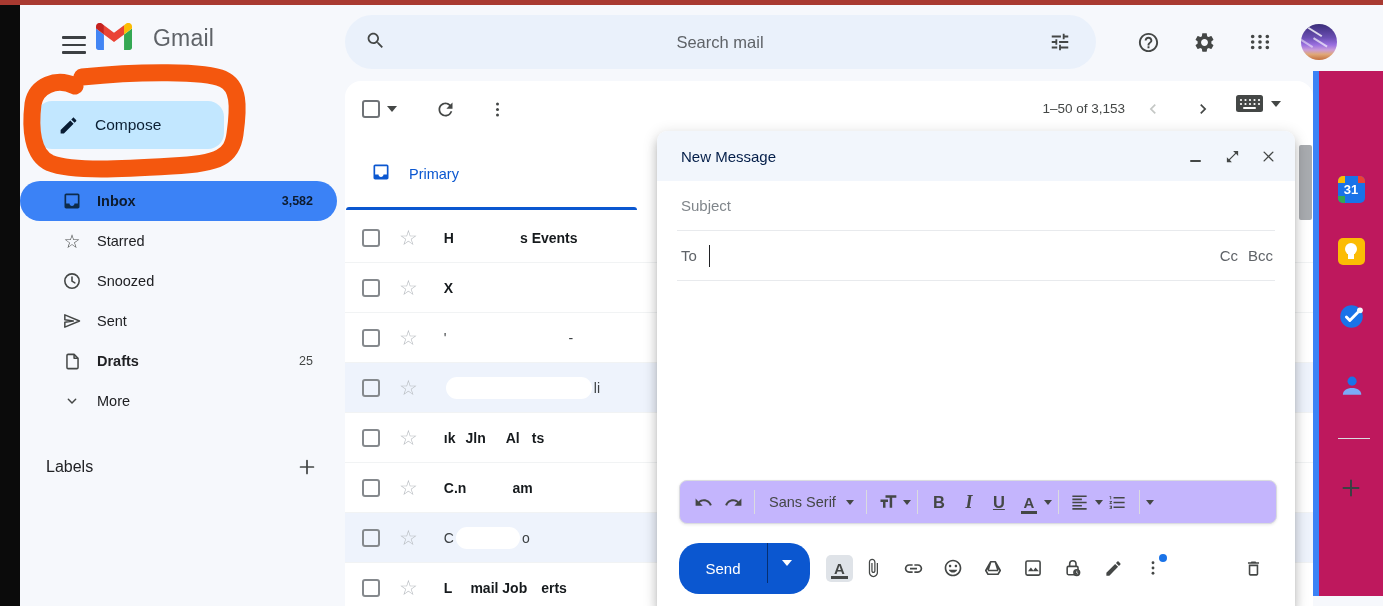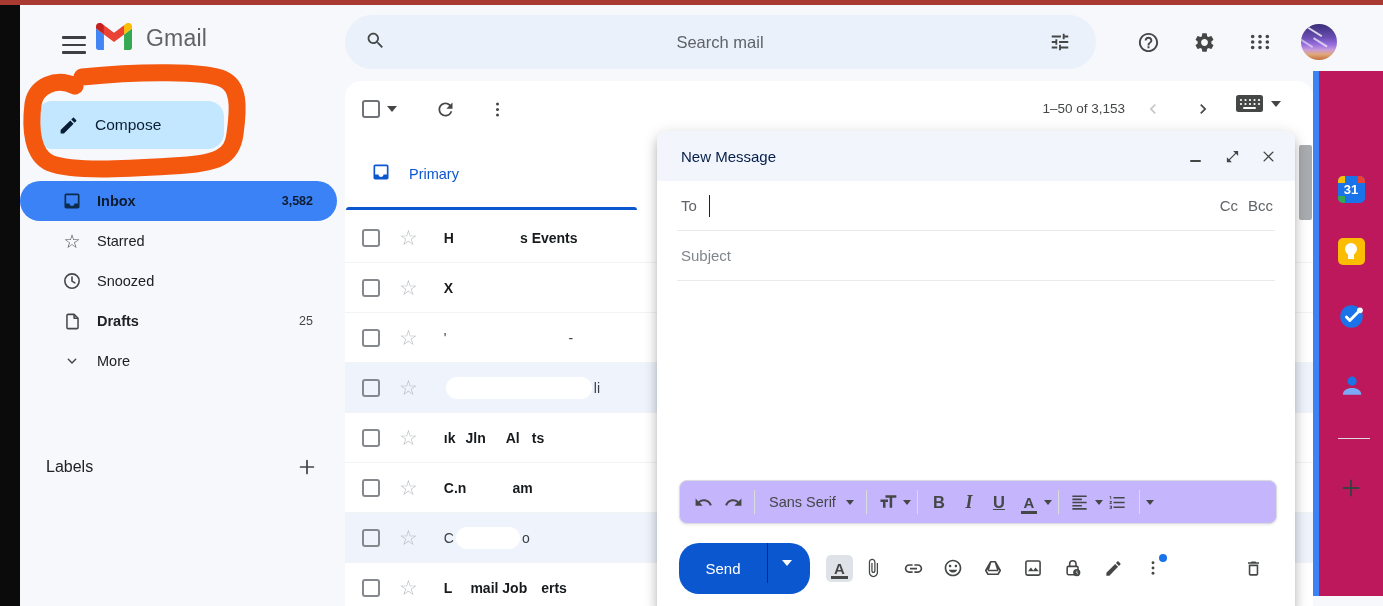--- a/index.html
+++ b/index.html
@@ -7,21 +7,21 @@
   body { font-family:"Liberation Sans", sans-serif; -webkit-font-smoothing:antialiased; }
   #screen { position:relative; width:1383px; height:606px; background:#0b0b0b; overflow:hidden; }
   #top-stripe { position:absolute; left:0; top:0; width:1383px; height:5px; background:#a93a31; z-index:60; }
   #left-stripe { position:absolute; left:0; top:5px; width:20px; height:601px; background:#0b0b0b; z-index:5; }
   #app { position:absolute; left:20px; top:5px; width:1363px; height:601px; background:#f6f8fc; }
 
   
   #header { position:absolute; left:0; top:0; width:1363px; height:76px; }
   #hamburger { position:absolute; left:30px; top:16px; width:48px; height:48px; border-radius:50%; display:flex; align-items:center; justify-content:center; flex-direction:column; gap:5px; cursor:pointer; }
   #hamburger span { width:24px; height:2.6px; background:#3c4043; border-radius:1px; }
-  #logo { position:absolute; left:76px; top:18px; display:flex; align-items:center; gap:14px; }
+  #logo { position:absolute; left:76px; top:18px; display:flex; align-items:center; gap:21px; }
   #logo .gmail-word { font-size:23px; color:#5f6368; letter-spacing:.2px; }
   #search-bar { position:absolute; left:325px; top:10px; width:751px; height:54px; background:#eaf1fb; border-radius:28px; display:flex; align-items:center;text-align:center; }
   #search-bar .mag { margin-left:20px; }
   #search-text { margin-left:14px; font-size:16.5px; color:#5f6368; flex:1; }
   #tune-btn { margin-right:16px; width:40px; height:40px; display:flex; align-items:center; justify-content:center; border-radius:50%; cursor:pointer; }
   #hdr-right { position:absolute; right:46px; top:16px; display:flex; align-items:center; gap:14px; }
   .hdr-ic { width:42px; height:42px; display:flex; align-items:center; justify-content:center; border-radius:50%; cursor:pointer; }
   #avatar { width:36px; height:36px; border-radius:50%; margin-left:6px;
      background:linear-gradient(180deg,#3b2e7a 0%,#6b4fb3 38%,#9a6fe0 58%,#c99bd9 72%,#e0a878 84%,#c4703f 100%);
      position:relative; overflow:hidden; }
@@ -216,20 +216,28 @@
       </div>
       <div class="nav-item">
         <span class="nic">
             <svg width="20" height="20" viewBox="0 0 24 24" fill="none" stroke="#444746" stroke-width="1.9">
               <circle cx="12" cy="12" r="8.6"></circle>
               <path d="M12 7.2v5l3.4 2" stroke-linecap="round"></path>
             </svg>
           </span>
         <span class="nlabel">Snoozed</span>
       </div>
+      <div class="nav-item">
+        <span class="nic">
+            <svg width="20" height="20" viewBox="0 0 24 24" fill="none" stroke="#444746" stroke-width="1.8" stroke-linejoin="round">
+              <path d="M3.4 4.6 21 12 3.4 19.4 3.4 13.6 13.6 12 3.4 10.4z"></path>
+            </svg>
+          </span>
+        <span class="nlabel">Sent</span>
+      </div>
       <div class="nav-item boldlbl">
         <span class="nic">
             <svg width="19" height="19" viewBox="0 0 24 24" fill="none" stroke="#444746" stroke-width="1.9" stroke-linejoin="round">
               <path d="M14 3H6.5C5.7 3 5 3.7 5 4.5v15c0 .8.7 1.5 1.5 1.5h11c.8 0 1.5-.7 1.5-1.5V8l-5-5z"></path>
               <path d="M14 3v5h5"></path>
             </svg>
           </span>
         <span class="nlabel">Drafts</span>
         <span class="ncount">25</span>
       </div>
@@ -409,31 +417,31 @@
               </svg>
             </span>
           <span class="cw-ctl">
               <svg width="15" height="15" viewBox="0 0 24 24" fill="none" stroke="#444746" stroke-width="2.2" stroke-linecap="round">
                 <path d="M5 5l14 14M19 5 5 19"></path>
               </svg>
             </span>
         </span>
       </div>
 
+      <div id="cw-subject">
+        <span id="subject-ph">Subject</span>
+      </div>
+
       <div id="cw-to">
         <span id="to-label">To</span>
         <span id="to-cursor"></span>
         <span id="ccbcc">
           <span>Cc</span>
           <span>Bcc</span>
         </span>
-      </div>
-
-      <div id="cw-subject">
-        <span id="subject-ph">Subject</span>
       </div>
 
       <div id="cw-body"></div>
 
       <div id="fmt-bar">
         <span class="fmt-ic" style="margin-left:8px">
             <svg width="19" height="19" viewBox="0 0 24 24" fill="#444746">
               <path d="M12.5 8c-2.65 0-5.05.99-6.9 2.6L2 7v9h9l-3.62-3.62c1.39-1.16 3.16-1.88 5.12-1.88 3.54 0 6.55 2.31 7.6 5.5l2.37-.78C21.08 11.03 17.15 8 12.5 8z"></path>
             </svg>
           </span>

